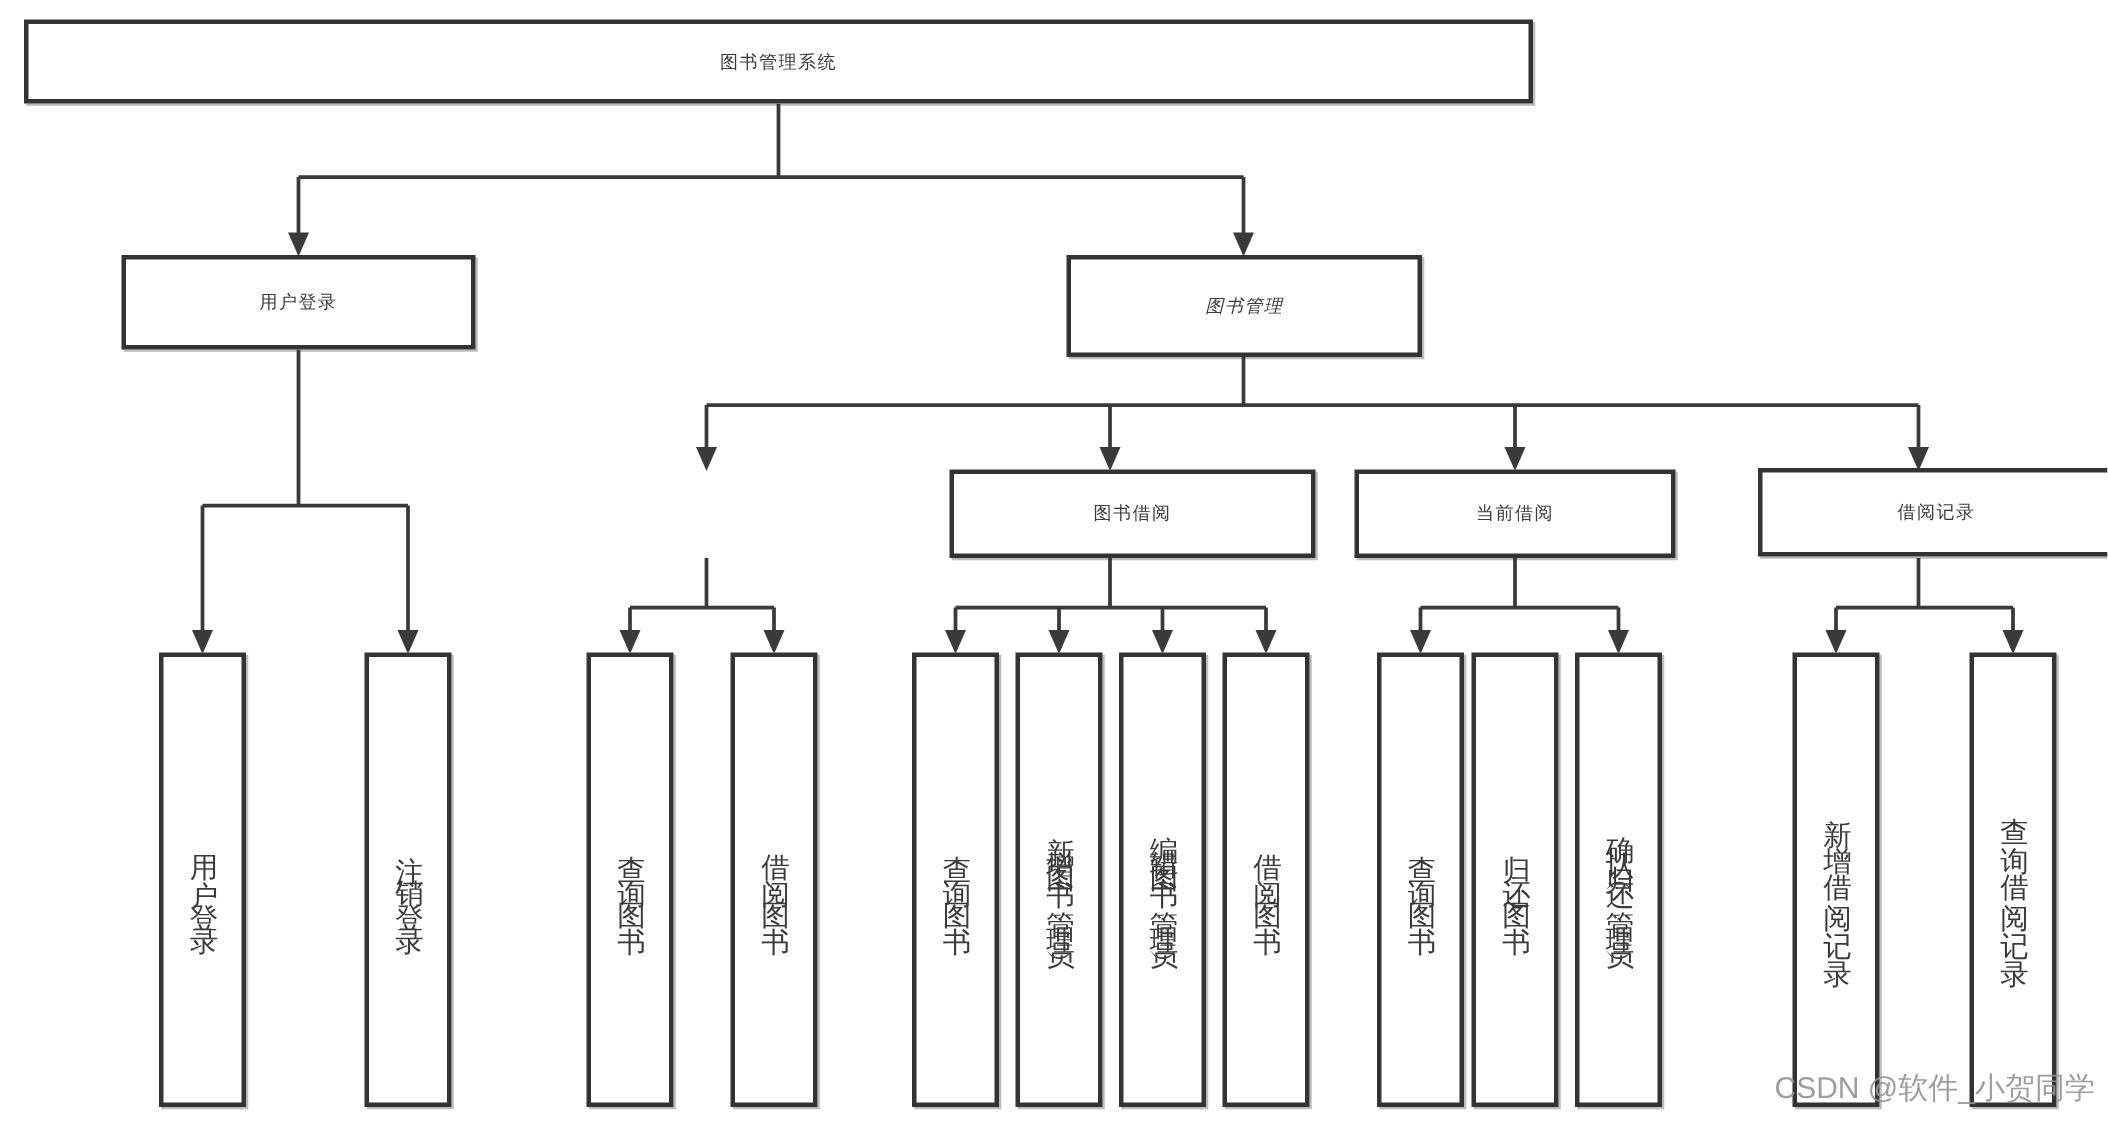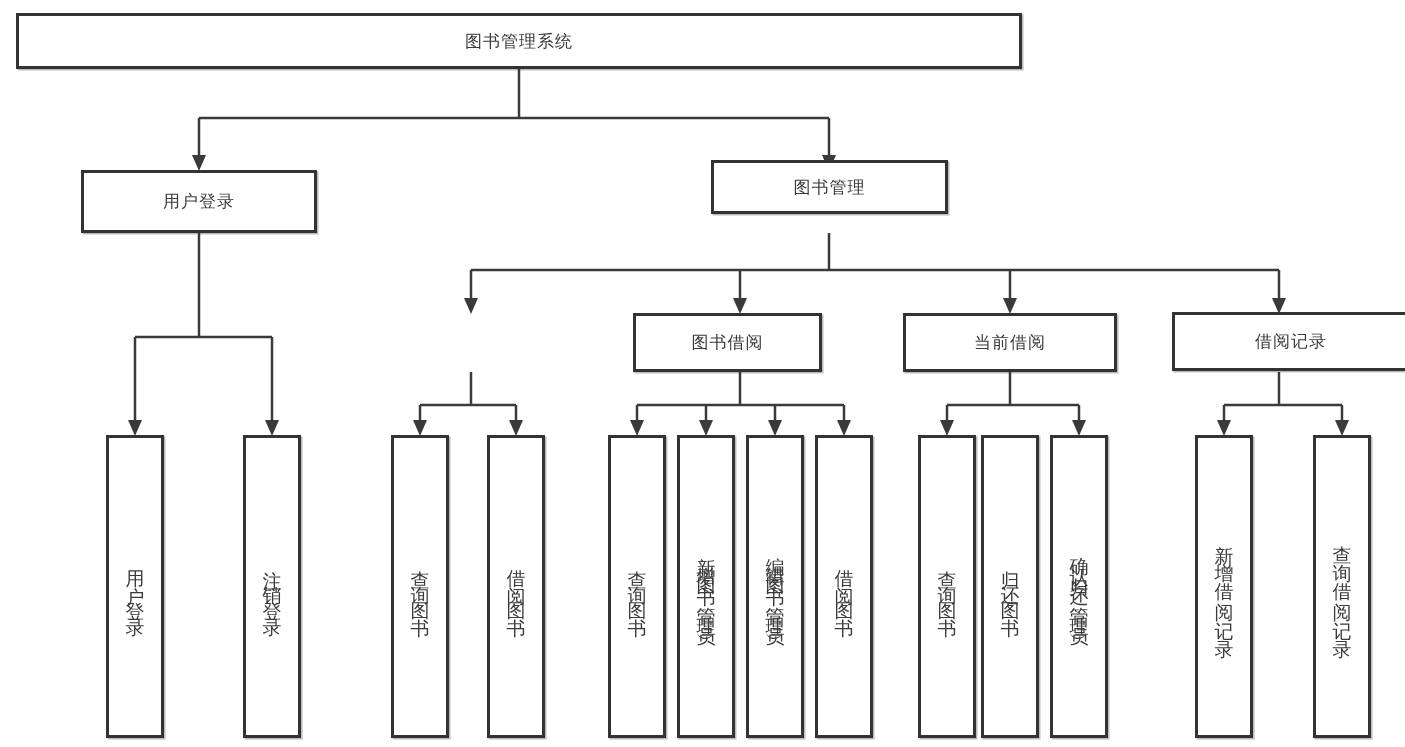--- a/index.html
+++ b/index.html
@@ -25,39 +25,39 @@
     box-sizing: border-box;
     border: 3px solid #333333;
     background: #ffffff;
     display: flex;
     align-items: center;
     justify-content: center;
     color: #3a3a3a;
     z-index: 2;
     box-shadow: 1.5px 1.5px 0 rgba(60,60,60,0.35);
   }
-  .node.h { font-size: 17px; letter-spacing: 1px; }
+  .node.h { font-size: 12px; letter-spacing: 1px; }
   .node.v span {
     writing-mode: vertical-rl;
     text-orientation: mixed;
     font-size: 19px;
     white-space: nowrap;
   }
   .node.v.chars-4 span { letter-spacing: 16px; }
   .node.v.chars-6 span { letter-spacing: 19px; }
   .node.v.chars-9 span { letter-spacing: 10px; }
 
   
   .n-root { left: 16px; top: 13px; width: 1006px; height: 56px; }
   
   .n-l2-0 { left: 81px;  top: 170px; width: 236px; height: 63px; }
-  .n-l2-1 { left: 711px; top: 160px; width: 237px; height: 54px; }
+  .n-l2-1 { left: 711px; top: 170px; width: 237px; height: 68px; font-style: italic; }
   
   .n-l3-0 { left: 363px;  top: 313px; width: 216px; height: 59px; }
-  .n-l3-1 { left: 633px;  top: 313px; width: 189px; height: 59px; }
+  .n-l3-1 { left: 633px;  top: 313px; width: 244px; height: 59px; }
   .n-l3-2 { left: 903px;  top: 313px; width: 214px; height: 59px; text-align: center; }
   .n-l3-3 { left: 1172px; top: 312px; width: 238px; height: 59px; text-align: right; }
   
   .leaf { top: 435px; height: 303px; width: 58px; }
   .n-leaf-0  { left: 106px; }
   .n-leaf-1  { left: 243px; }
   .n-leaf-2  { left: 391px; }
   .n-leaf-3  { left: 487px; }
   .n-leaf-4  { left: 608px; }
   .n-leaf-5  { left: 677px; }
@@ -209,14 +209,15 @@
   <div class="node v leaf chars-9 n-leaf-10">
     <span>确认归还（管理员）</span>
   </div>
   <div class="node v leaf chars-6 n-leaf-11">
     <span>新增借阅记录</span>
   </div>
   <div class="node v leaf chars-6 n-leaf-12">
     <span>查询借阅记录</span>
   </div>
 
+  <div class="watermark">CSDN @软件_小贺同学</div>
 
 </div>
 
 </body></html>

